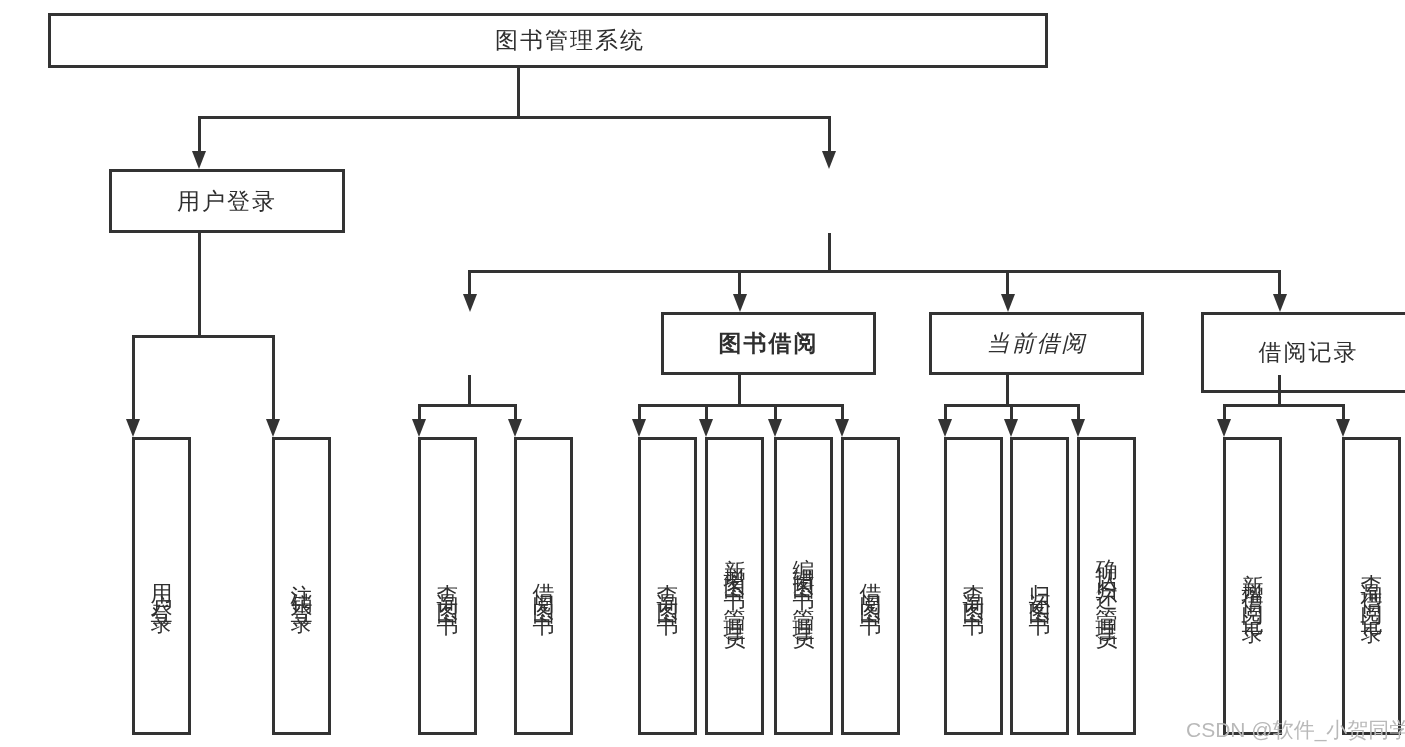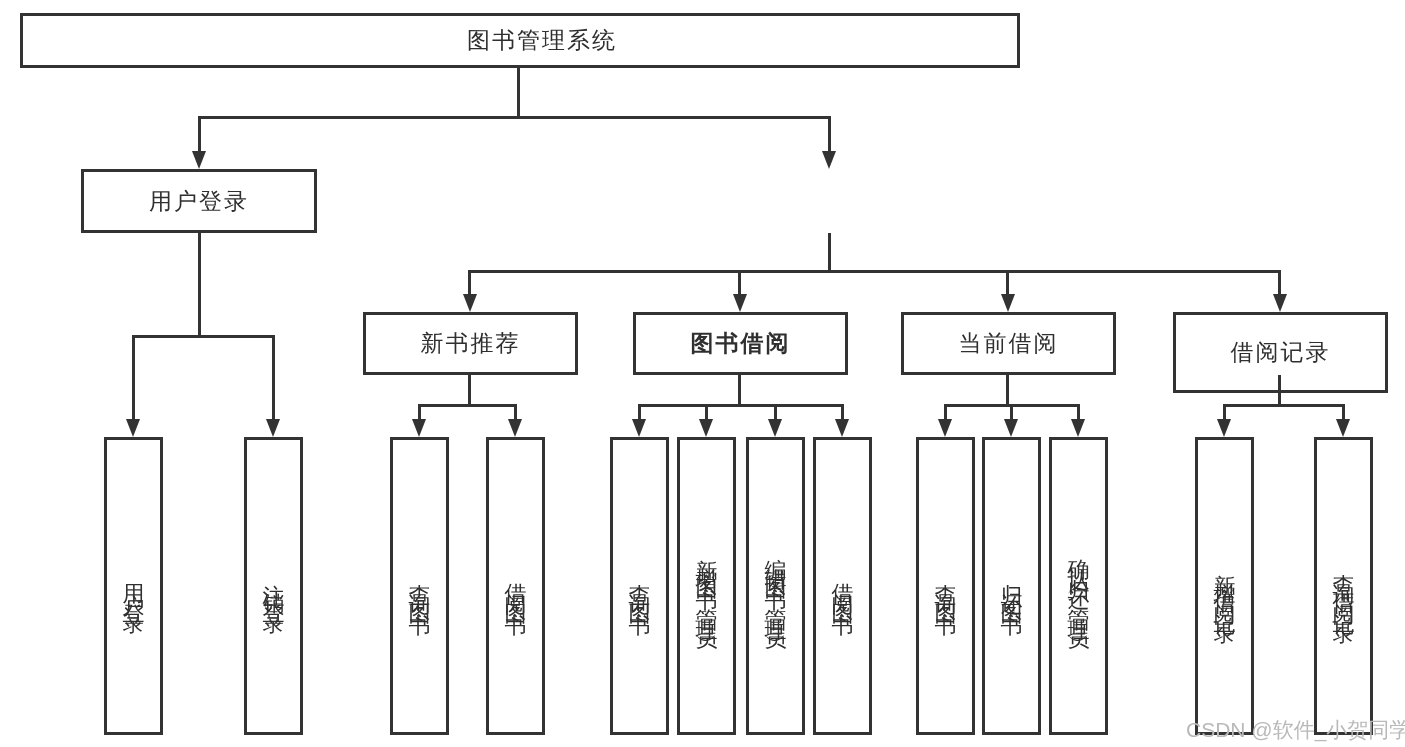--- a/index.html
+++ b/index.html
@@ -15,21 +15,21 @@
     background:var(--background);
     font-family:"Liberation Sans","DejaVu Sans",sans-serif;
     color:var(--text);
     overflow:hidden;
   }
   .box{
     position:absolute;
     box-sizing:border-box;
     border:3px solid var(--line);
     background:var(--background);
-    display:flex;align-items:center;justify-content:center;
+    display:flex;align-items:center;justify-content:center;margin-left:28px;
   }
   .hbox{font-size:23px;letter-spacing:2px;}
   .root-label{padding-left:44px;}
   .vbox .vlabel{
     writing-mode:vertical-rl;
     font-size:22px;
     letter-spacing:10px;
     line-height:1;
   }
   .hline{position:absolute;height:3px;background:var(--line);}
@@ -54,27 +54,24 @@
 <div class="canvas">
 
   <div class="box hbox" style="left:20px;top:13px;width:1000px;height:55px;">
     <span class="root-label">图书管理系统</span>
   </div>
 
   <div class="box hbox" style="left:81px;top:169px;width:236px;height:64px;">
     <span>用户登录</span>
   </div>
 
-  <div class="box hbox" style="left:363px;top:312px;width:215px;height:63px;">
-    <span>新书推荐</span>
-  </div>
   <div class="box hbox" style="left:633px;top:312px;width:215px;height:63px;font-weight:bold;">
     <span>图书借阅</span>
   </div>
-  <div class="box hbox" style="left:901px;top:312px;width:215px;height:63px;">
+  <div class="box hbox" style="left:901px;top:312px;width:215px;height:63px;font-style:italic;">
     <span>当前借阅</span>
   </div>
   <div class="box hbox" style="left:1173px;top:312px;width:215px;height:81px;">
     <span>借阅记录</span>
   </div>
 
   <div class="box vbox" style="left:104px;top:437px;width:59px;height:298px;">
     <span class="vlabel">用户登录</span>
   </div>
   <div class="box vbox" style="left:244px;top:437px;width:59px;height:298px;">

